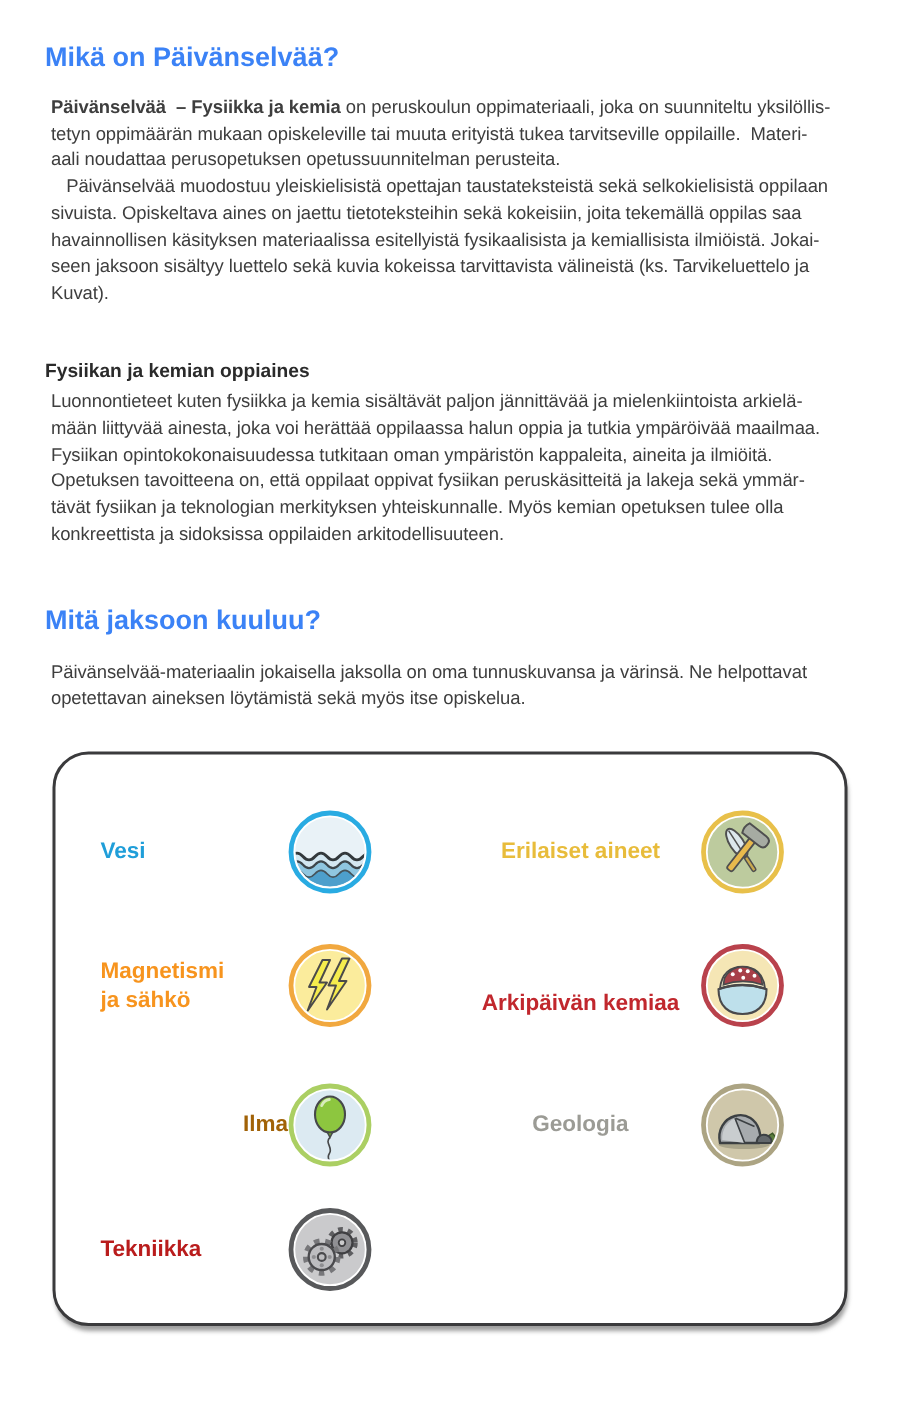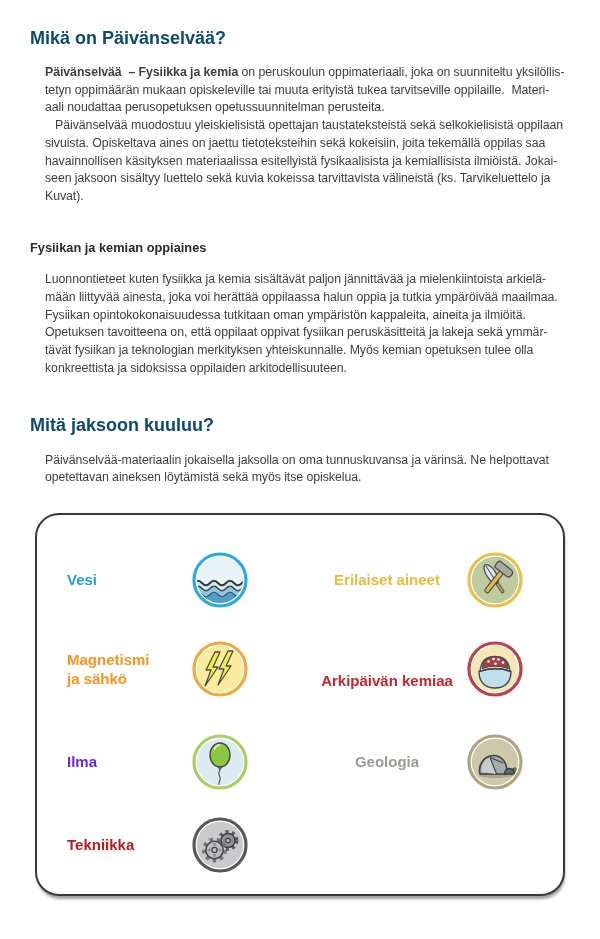--- a/index.html
+++ b/index.html
@@ -3,31 +3,31 @@
 <meta charset="utf-8">
 <style>
   html,body{margin:0;padding:0;}
   body{
     width:600px;height:939px;background:#ffffff;
     font-family:"Liberation Sans","DejaVu Sans",sans-serif;
     color:#3e3e3e;position:relative;overflow:hidden;
   }
   .content{padding:27px 30px 0 30px;}
   .h1{
-    font-size:18px;line-height:22px;font-weight:700;color:#0c4a6e;
+    font-size:18px;line-height:22px;font-weight:700;color:#3b82f6;
     margin:0 0 14px 0;
   }
   .h1.second{margin-top:36px;margin-bottom:16px;}
   .subhead{
     font-size:12.8px;line-height:17.7px;font-weight:700;color:#2a2a2a;margin:0;
   }
   .subhead.mt{margin-top:33px;}
   .subhead.mt2{margin-top:23px;}
   .body-text{
-    font-size:12.3px;line-height:17.7px;color:#3e3e3e;margin:15px;
+    font-size:12.3px;line-height:17.7px;color:#3e3e3e;margin:4px;
     white-space:pre;letter-spacing:-0.05px;
   }
   .topics-panel{
     box-sizing:border-box;width:530px;height:383px;margin:26px 0 0 35px;
     background:#ffffff;border:2.5px solid #3a3a3c;border-radius:24px;
     box-shadow:1px 4px 3px -1px rgba(80,80,80,0.55);
     display:grid;
     grid-template-columns:125px 56px 59px 160px 56px;
     grid-template-rows:86px 92px 94px 72px;
     padding:22px 44px 0 30px;
@@ -157,21 +157,21 @@
           <circle cx="28.5" cy="22.8" r="1.3"></circle>
         </g>
         <path d="M12,30.5 c0,12 7.5,16.5 16,16.5 c8.5,0 16,-4.5 16,-16.5 q-16,-5.5 -32,0 z" fill="#bee0eb" stroke="#49494b" stroke-width="1.4"></path>
         <path d="M12,30.5 q16,-5.5 32,0" fill="none" stroke="#49494b" stroke-width="1.2"></path>
       </g>
       <circle cx="28" cy="28" r="24" fill="none" stroke="#ffffff" stroke-width="1.6"></circle>
       <circle cx="28" cy="28" r="26" fill="none" stroke="#b9424c" stroke-width="3.2"></circle>
     </svg>
   </div>
 
-  <div class="topic-label c1 r3" style="color: #6d28d9;">Ilma</div>
+  <div class="topic-label c1 r3" style="color: #a16207; text-align: right;">Ilma</div>
   <div class="topic-icon c2 r3">
     <svg viewBox="0 0 56 56" width="56" height="56">
       <defs>
           <clipPath id="c5">
             <circle cx="28" cy="28" r="23"></circle>
           </clipPath>
         </defs>
       <circle cx="28" cy="28" r="24" fill="#dceaf2"></circle>
       <g clip-path="url(#c5)">
         <ellipse cx="28" cy="21" rx="10" ry="12" fill="#8dc63f" stroke="#47494b" stroke-width="1.4"></ellipse>

